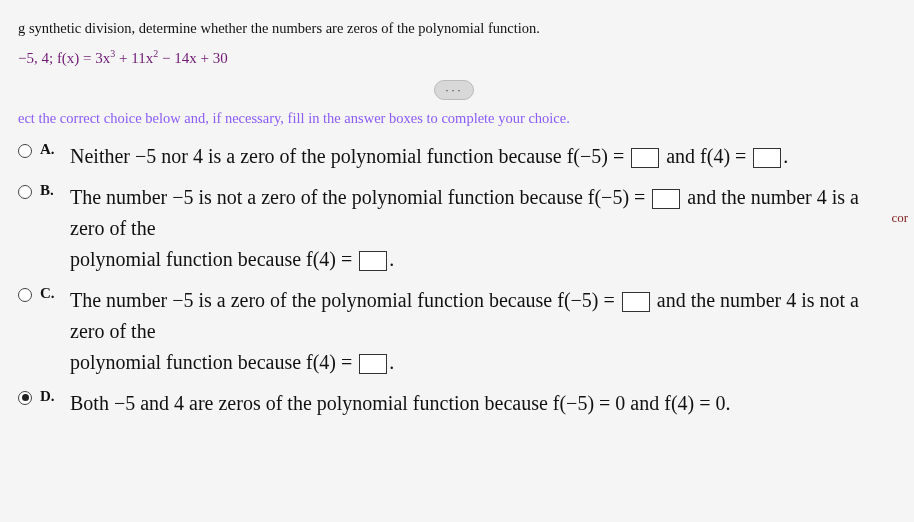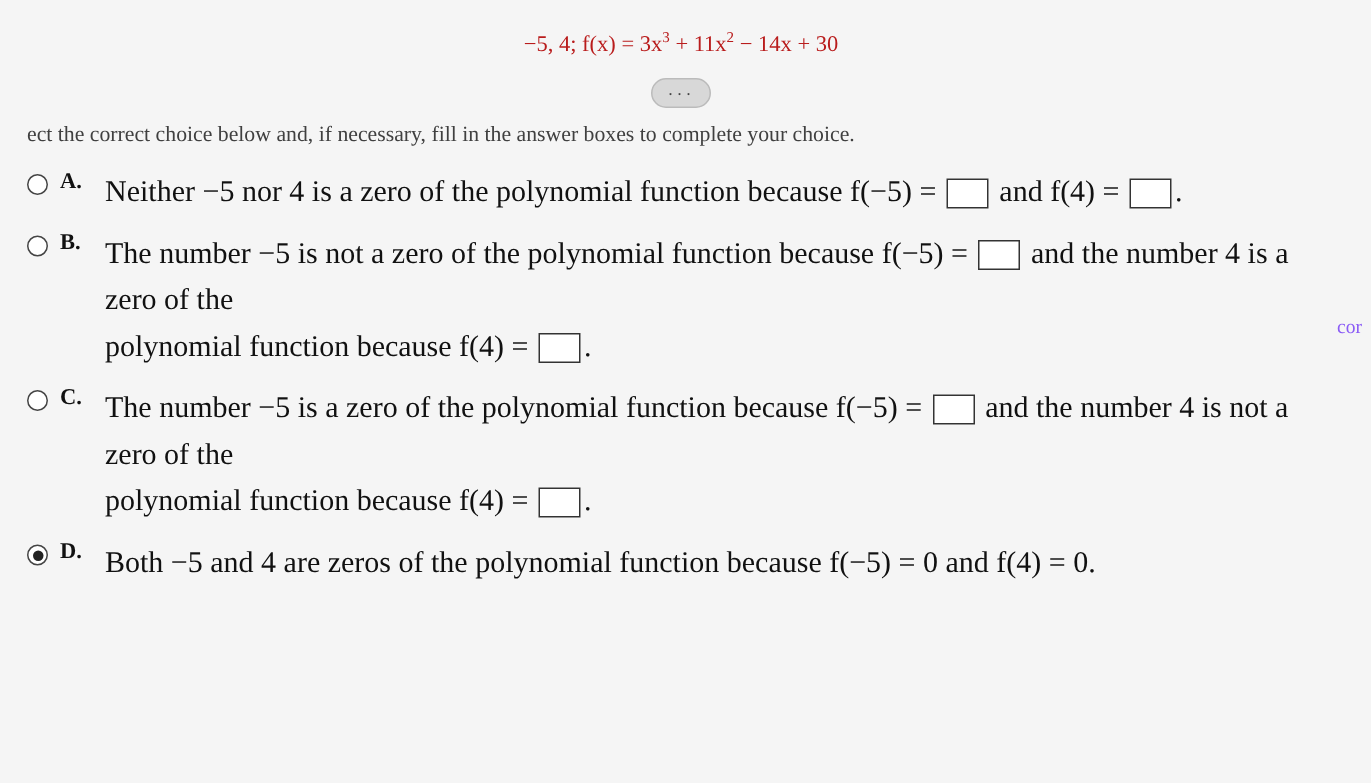--- a/index.html
+++ b/index.html
@@ -25,24 +25,23 @@
 
     .instruction-text {
       font-size: 14.5px;
       color: #111;
       margin-bottom: 6px;
       line-height: 1.5;
     }
 
     .problem-line {
       font-size: 15px;
-      color: #b91c1c;
+      color: #701a75;
       margin-bottom: 10px;
       line-height: 1.6;
-      text-align: center;
     }
 
     .divider-row {
       display: flex;
       justify-content: center;
       align-items: center;
       margin: 6px 0 10px 0;
     }
 
     .ellipsis-btn {
@@ -51,21 +50,21 @@
       border-radius: 12px;
       padding: 2px 10px;
       font-size: 12px;
       cursor: pointer;
       color: #444;
       letter-spacing: 2px;
     }
 
     .select-instruction {
       font-size: 14.5px;
-      color: #404040;
+      color: #8b5cf6;
       margin-bottom: 14px;
     }
 
     .options-list {
       display: flex;
       flex-direction: column;
       gap: 10px;
     }
 
     .option-row {
@@ -117,39 +116,40 @@
       background: #fff;
       vertical-align: middle;
       margin: 0 2px;
     }
 
     .side-label {
       position: absolute;
       right: 6px;
       top: 210px;
       font-size: 13px;
-      color: #8b5cf6;
+      color: #7f1d1d;
       writing-mode: horizontal-tb;
     }
 
     sup {
       font-size: 10px;
     }
 
     .option-row-multiline {
       display: flex;
       align-items: flex-start;
       gap: 8px;
     }
   </style>
 </head>
 <body>
 
 <div class="main-content">
 
+  <div class="instruction-text">g synthetic division, determine whether the numbers are zeros of the polynomial function.</div>
 
   <div class="problem-line">
     −5, 4; f(x) = 3x<sup>3</sup> + 11x<sup>2</sup> − 14x + 30
   </div>
 
   <div class="divider-row">
     <button class="ellipsis-btn">···</button>
   </div>
 
   <div class="select-instruction">ect the correct choice below and, if necessary, fill in the answer boxes to complete your choice.</div>

